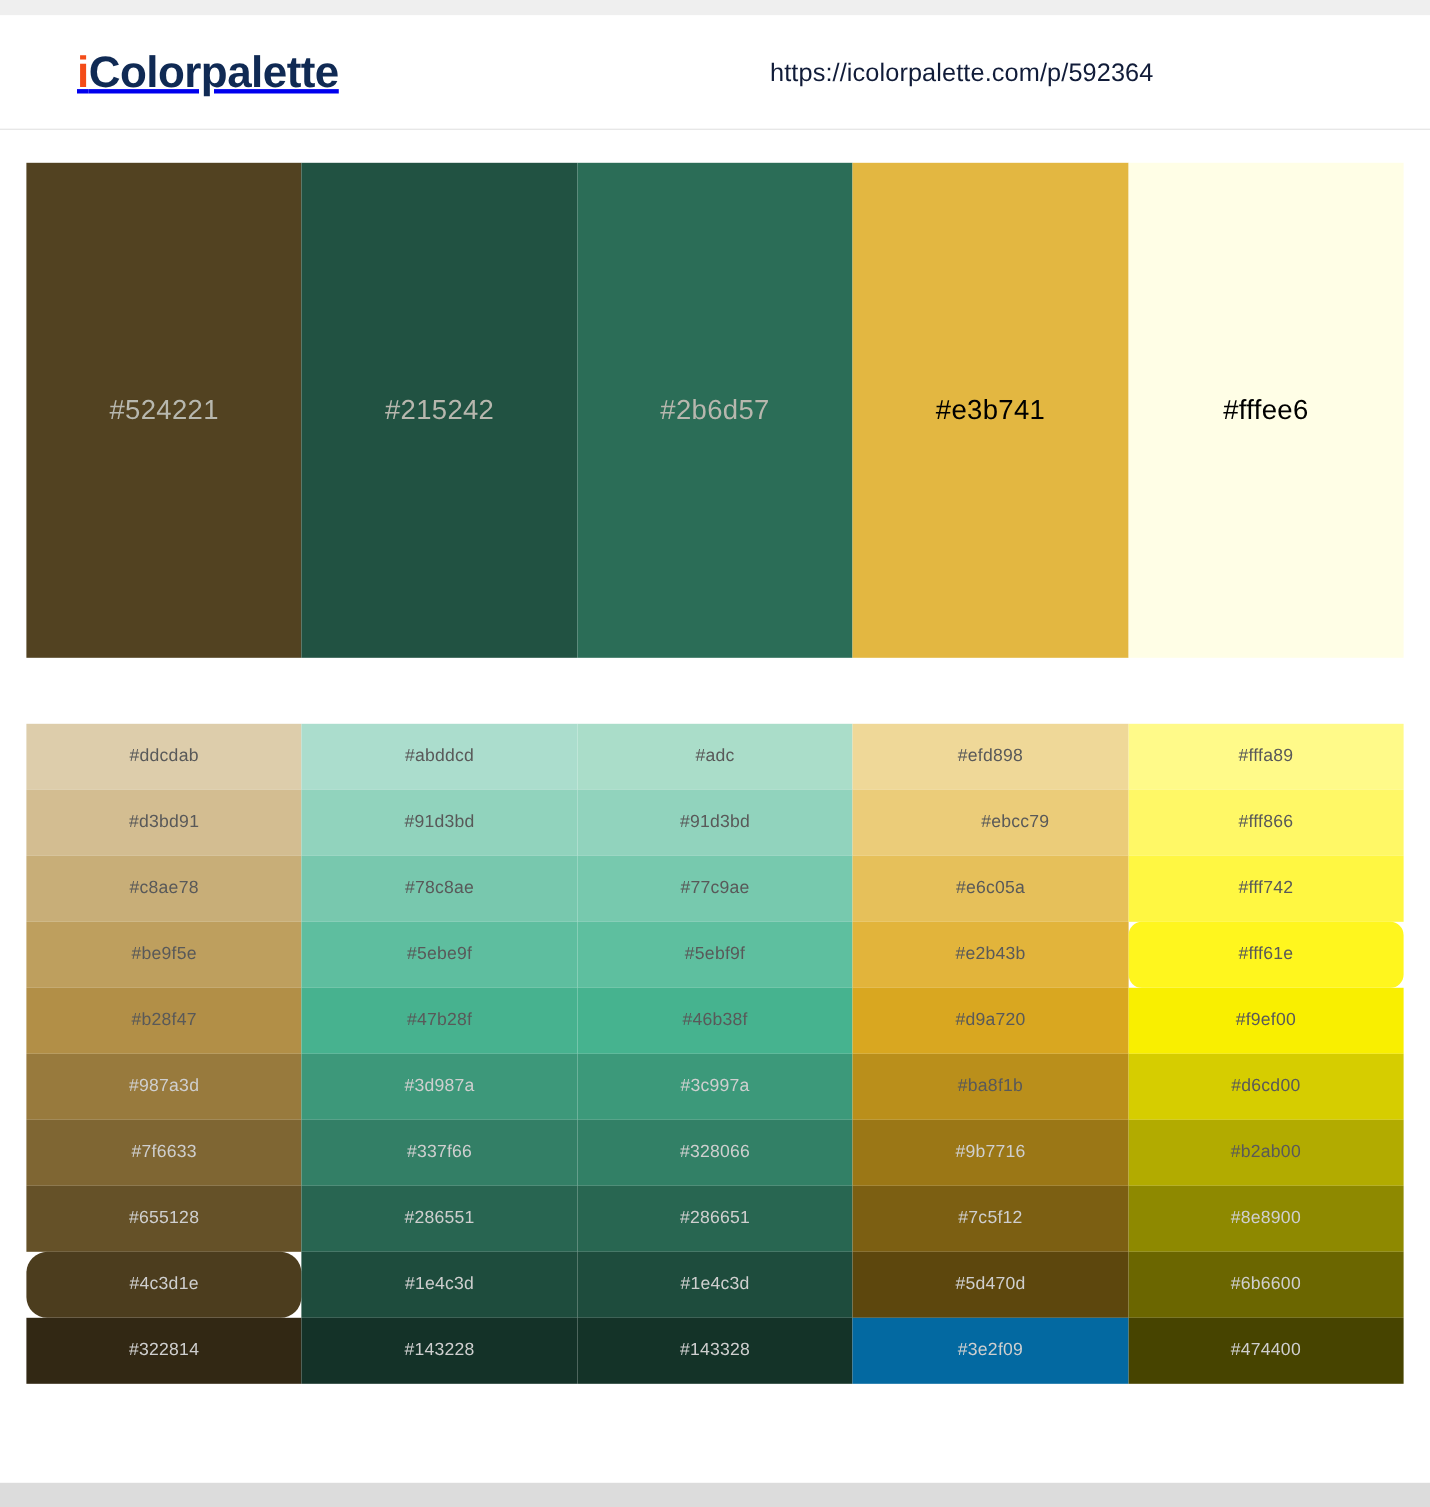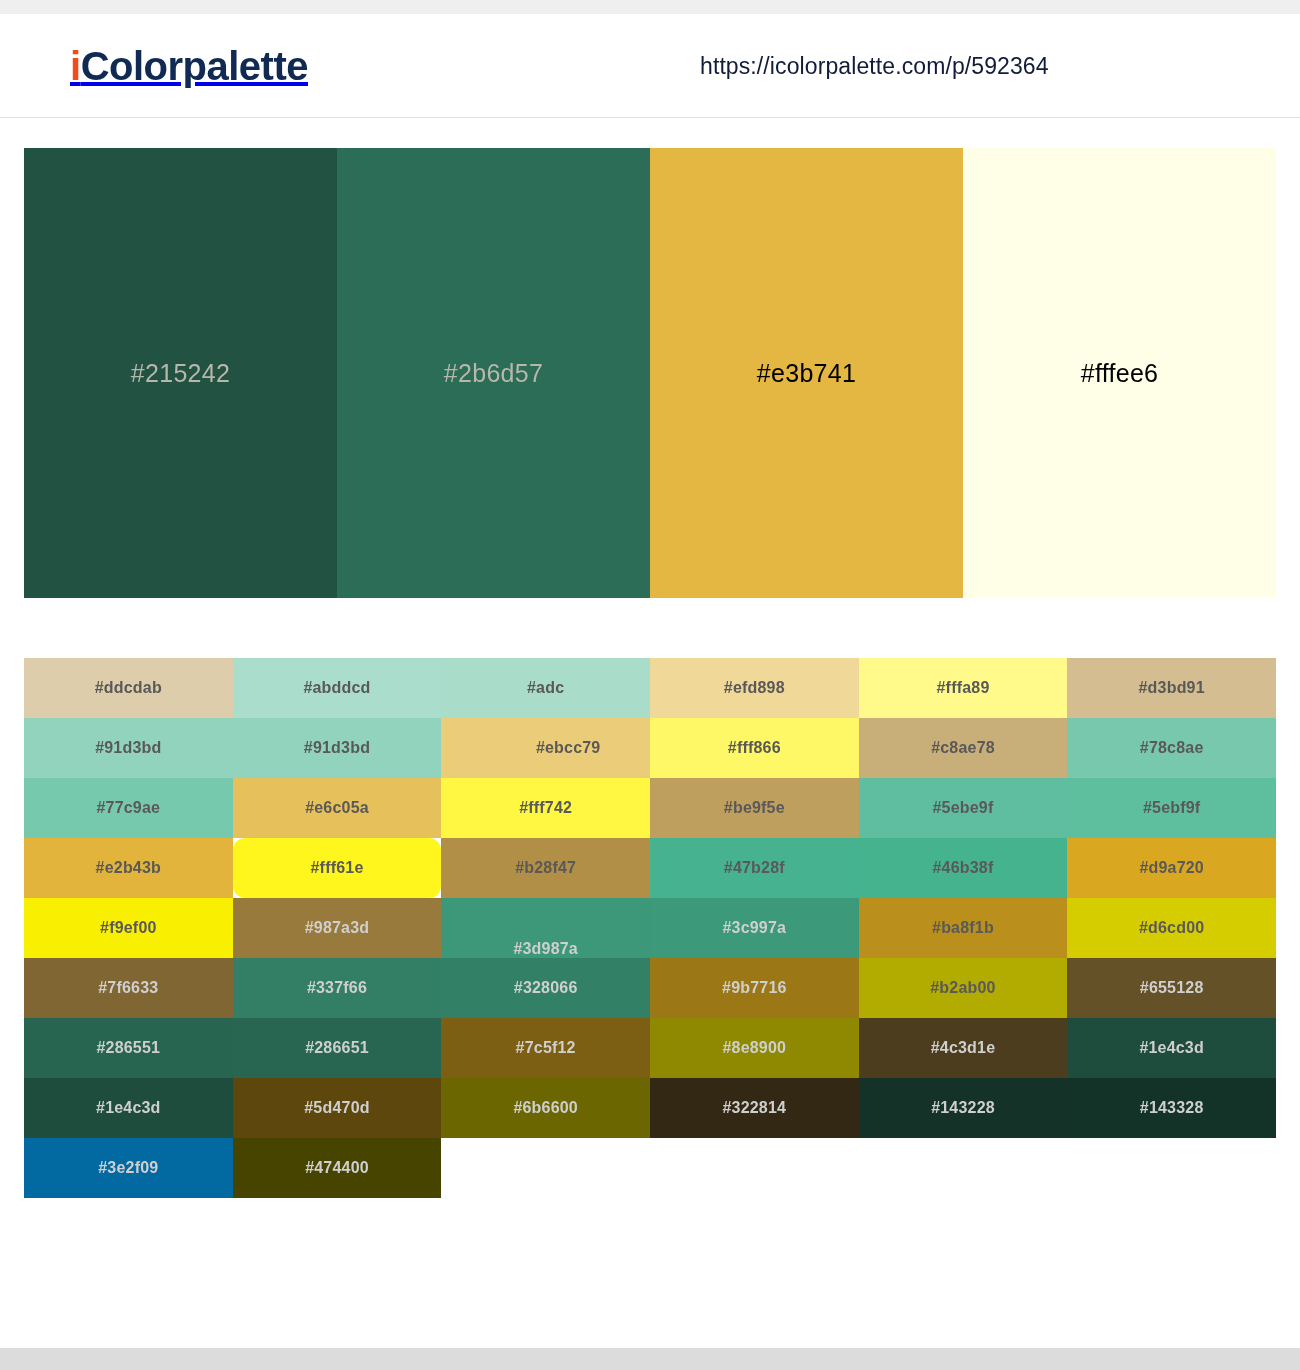--- a/index.html
+++ b/index.html
@@ -79,23 +79,22 @@
     text-shadow: 0 0 1px rgba(0,0,0,0.04);
   }
   .palette-swatch.dark-text .hexlabel { color: #000000; }
 
   
   .grid-wrap {
     padding: 60px 24px 0 24px;
   }
   .shade-grid {
     display: grid;
-    grid-template-columns: repeat(6, 1fr);
+    grid-template-columns: repeat(5, 1fr);
     width: 1252px;
-    font-weight: bold;
   }
   .shade-cell {
     height: 60px;
     display: flex;
     align-items: center;
     justify-content: center;
     position: relative;
   }
   .shade-cell .hexlabel {
     font-size: 16px;
@@ -124,20 +123,23 @@
   <a class="logo" href="#">
     <span class="logo-i">i</span><span class="logo-rest">Colorpalette</span>
   </a>
   <div class="header-url">https://icolorpalette.com/p/592364</div>
 </header>
 
 <main>
 
   <section class="palette-wrap">
     <div class="palette" id="palette-strip">
+        <div class="palette-swatch" style="background: rgb(82, 66, 33);">
+          <span class="hexlabel">#524221</span>
+        </div>
         <div class="palette-swatch" style="background: rgb(33, 82, 66);">
           <span class="hexlabel">#215242</span>
         </div>
         <div class="palette-swatch" style="background: rgb(43, 109, 87);">
           <span class="hexlabel">#2b6d57</span>
         </div>
         <div class="palette-swatch dark-text" style="background: rgb(227, 183, 65);">
           <span class="hexlabel">#e3b741</span>
         </div>
         <div class="palette-swatch dark-text" style="background: rgb(255, 254, 230);">
@@ -219,21 +221,21 @@
         </div>
         <div class="shade-cell t-dark" style="background: rgb(217, 167, 32);">
           <span class="hexlabel">#d9a720</span>
         </div>
         <div class="shade-cell t-dark" style="background: rgb(249, 239, 0);">
           <span class="hexlabel">#f9ef00</span>
         </div>
         <div class="shade-cell t-light" style="background: rgb(152, 122, 61);">
           <span class="hexlabel">#987a3d</span>
         </div>
-        <div class="shade-cell t-light" style="background: rgb(61, 152, 122); align-items: flex-end;">
+        <div class="shade-cell t-light" style="background: rgb(61, 152, 122);">
           <span class="hexlabel">#3d987a</span>
         </div>
         <div class="shade-cell t-light" style="background: rgb(60, 153, 122);">
           <span class="hexlabel">#3c997a</span>
         </div>
         <div class="shade-cell t-dark" style="background: rgb(186, 143, 27);">
           <span class="hexlabel">#ba8f1b</span>
         </div>
         <div class="shade-cell t-dark" style="background: rgb(214, 205, 0);">
           <span class="hexlabel">#d6cd00</span>
@@ -261,21 +263,21 @@
         </div>
         <div class="shade-cell t-light" style="background: rgb(40, 102, 81);">
           <span class="hexlabel">#286651</span>
         </div>
         <div class="shade-cell t-light" style="background: rgb(124, 95, 18);">
           <span class="hexlabel">#7c5f12</span>
         </div>
         <div class="shade-cell t-light" style="background: rgb(142, 137, 0);">
           <span class="hexlabel">#8e8900</span>
         </div>
-        <div class="shade-cell t-light" style="background: rgb(76, 61, 30);">
+        <div class="shade-cell t-light" style="background: rgb(76, 61, 30); border-radius: 19px;">
           <span class="hexlabel">#4c3d1e</span>
         </div>
         <div class="shade-cell t-light" style="background: rgb(30, 76, 61);">
           <span class="hexlabel">#1e4c3d</span>
         </div>
         <div class="shade-cell t-light" style="background: rgb(30, 76, 61);">
           <span class="hexlabel">#1e4c3d</span>
         </div>
         <div class="shade-cell t-light" style="background: rgb(93, 71, 13);">
           <span class="hexlabel">#5d470d</span>

